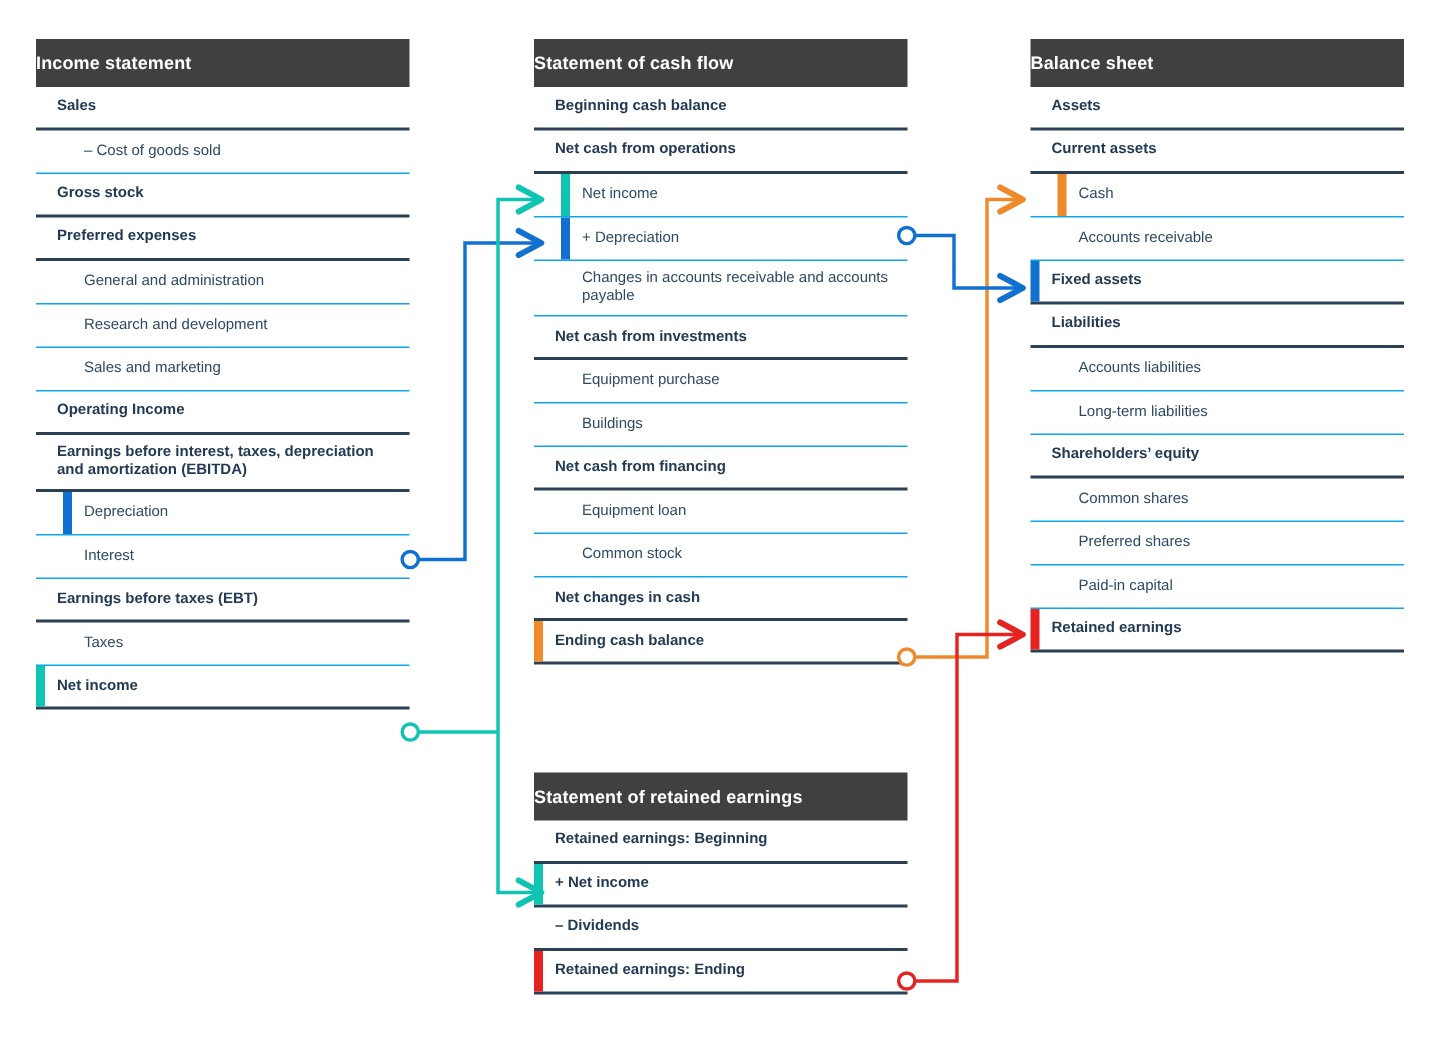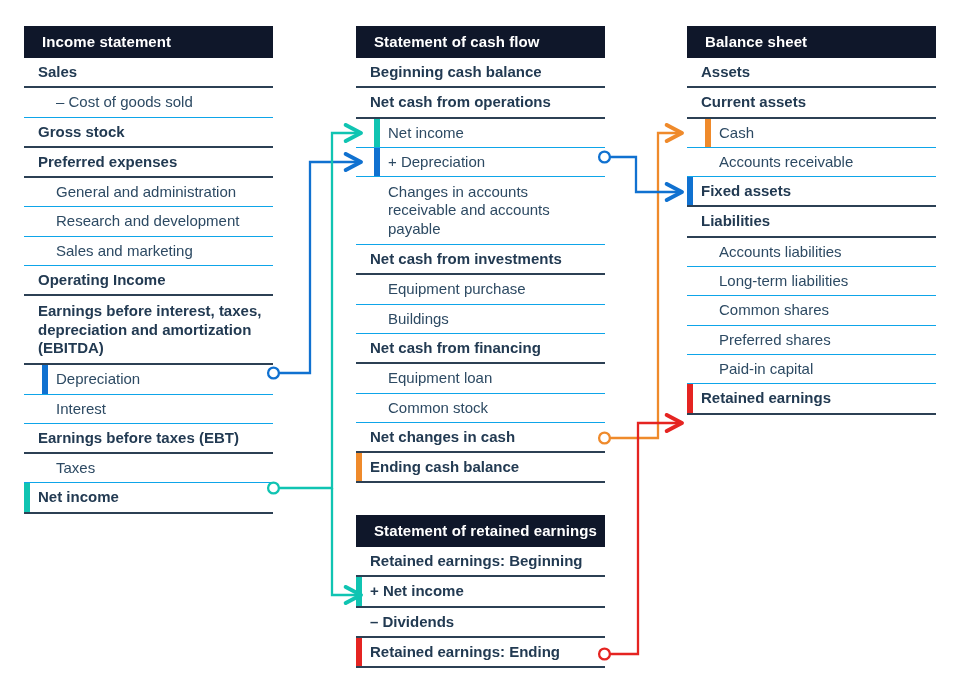--- a/index.html
+++ b/index.html
@@ -9,32 +9,32 @@
     font-family:"Liberation Sans", sans-serif;
     color:#223a52;
     position:relative;
     overflow:hidden;
   }
   #canvas{position:absolute;left:0;top:0;width:960px;height:696px;}
   svg#wires{position:absolute;left:0;top:0;width:960px;height:696px;pointer-events:none;}
 
   .panel{position:absolute;width:249px;}
   .panel-header{
-    background:#0f172a;color:#ffffff;
-    font-size:15px;font-weight:bold;
+    background:#404040;color:#ffffff;
+    font-size:12px;font-weight:bold;
     height:32px;line-height:32px;
-    padding-left:18px;box-sizing:border-box;
+    padding-left:0;box-sizing:border-box;
     letter-spacing:0.1px;
   }
   .rows{position:relative;}
   .row{
     position:relative;
     box-sizing:border-box;
     display:flex;align-items:center;
-    font-size:15px;
+    font-size:10px;
     color:#223a52;
     min-height:29px;
     padding-left:14px;
     border-bottom:2px solid #2c4054;
   }
   .row.sub{
     padding-left:32px;
     font-weight:normal;
     border-bottom:1px solid #0ea5e9;
     color:#2d4a63;
@@ -181,20 +181,23 @@
         </div>
         <div class="row head">
           <span class="txt">Liabilities</span>
         </div>
         <div class="row sub">
           <span class="txt">Accounts liabilities</span>
         </div>
         <div class="row sub">
           <span class="txt">Long-term liabilities</span>
         </div>
+        <div class="row head">
+          <span class="txt">Shareholders’ equity</span>
+        </div>
         <div class="row sub">
           <span class="txt">Common shares</span>
         </div>
         <div class="row sub">
           <span class="txt">Preferred shares</span>
         </div>
         <div class="row sub">
           <span class="txt">Paid-in capital</span>
         </div>
         <div class="row head">

